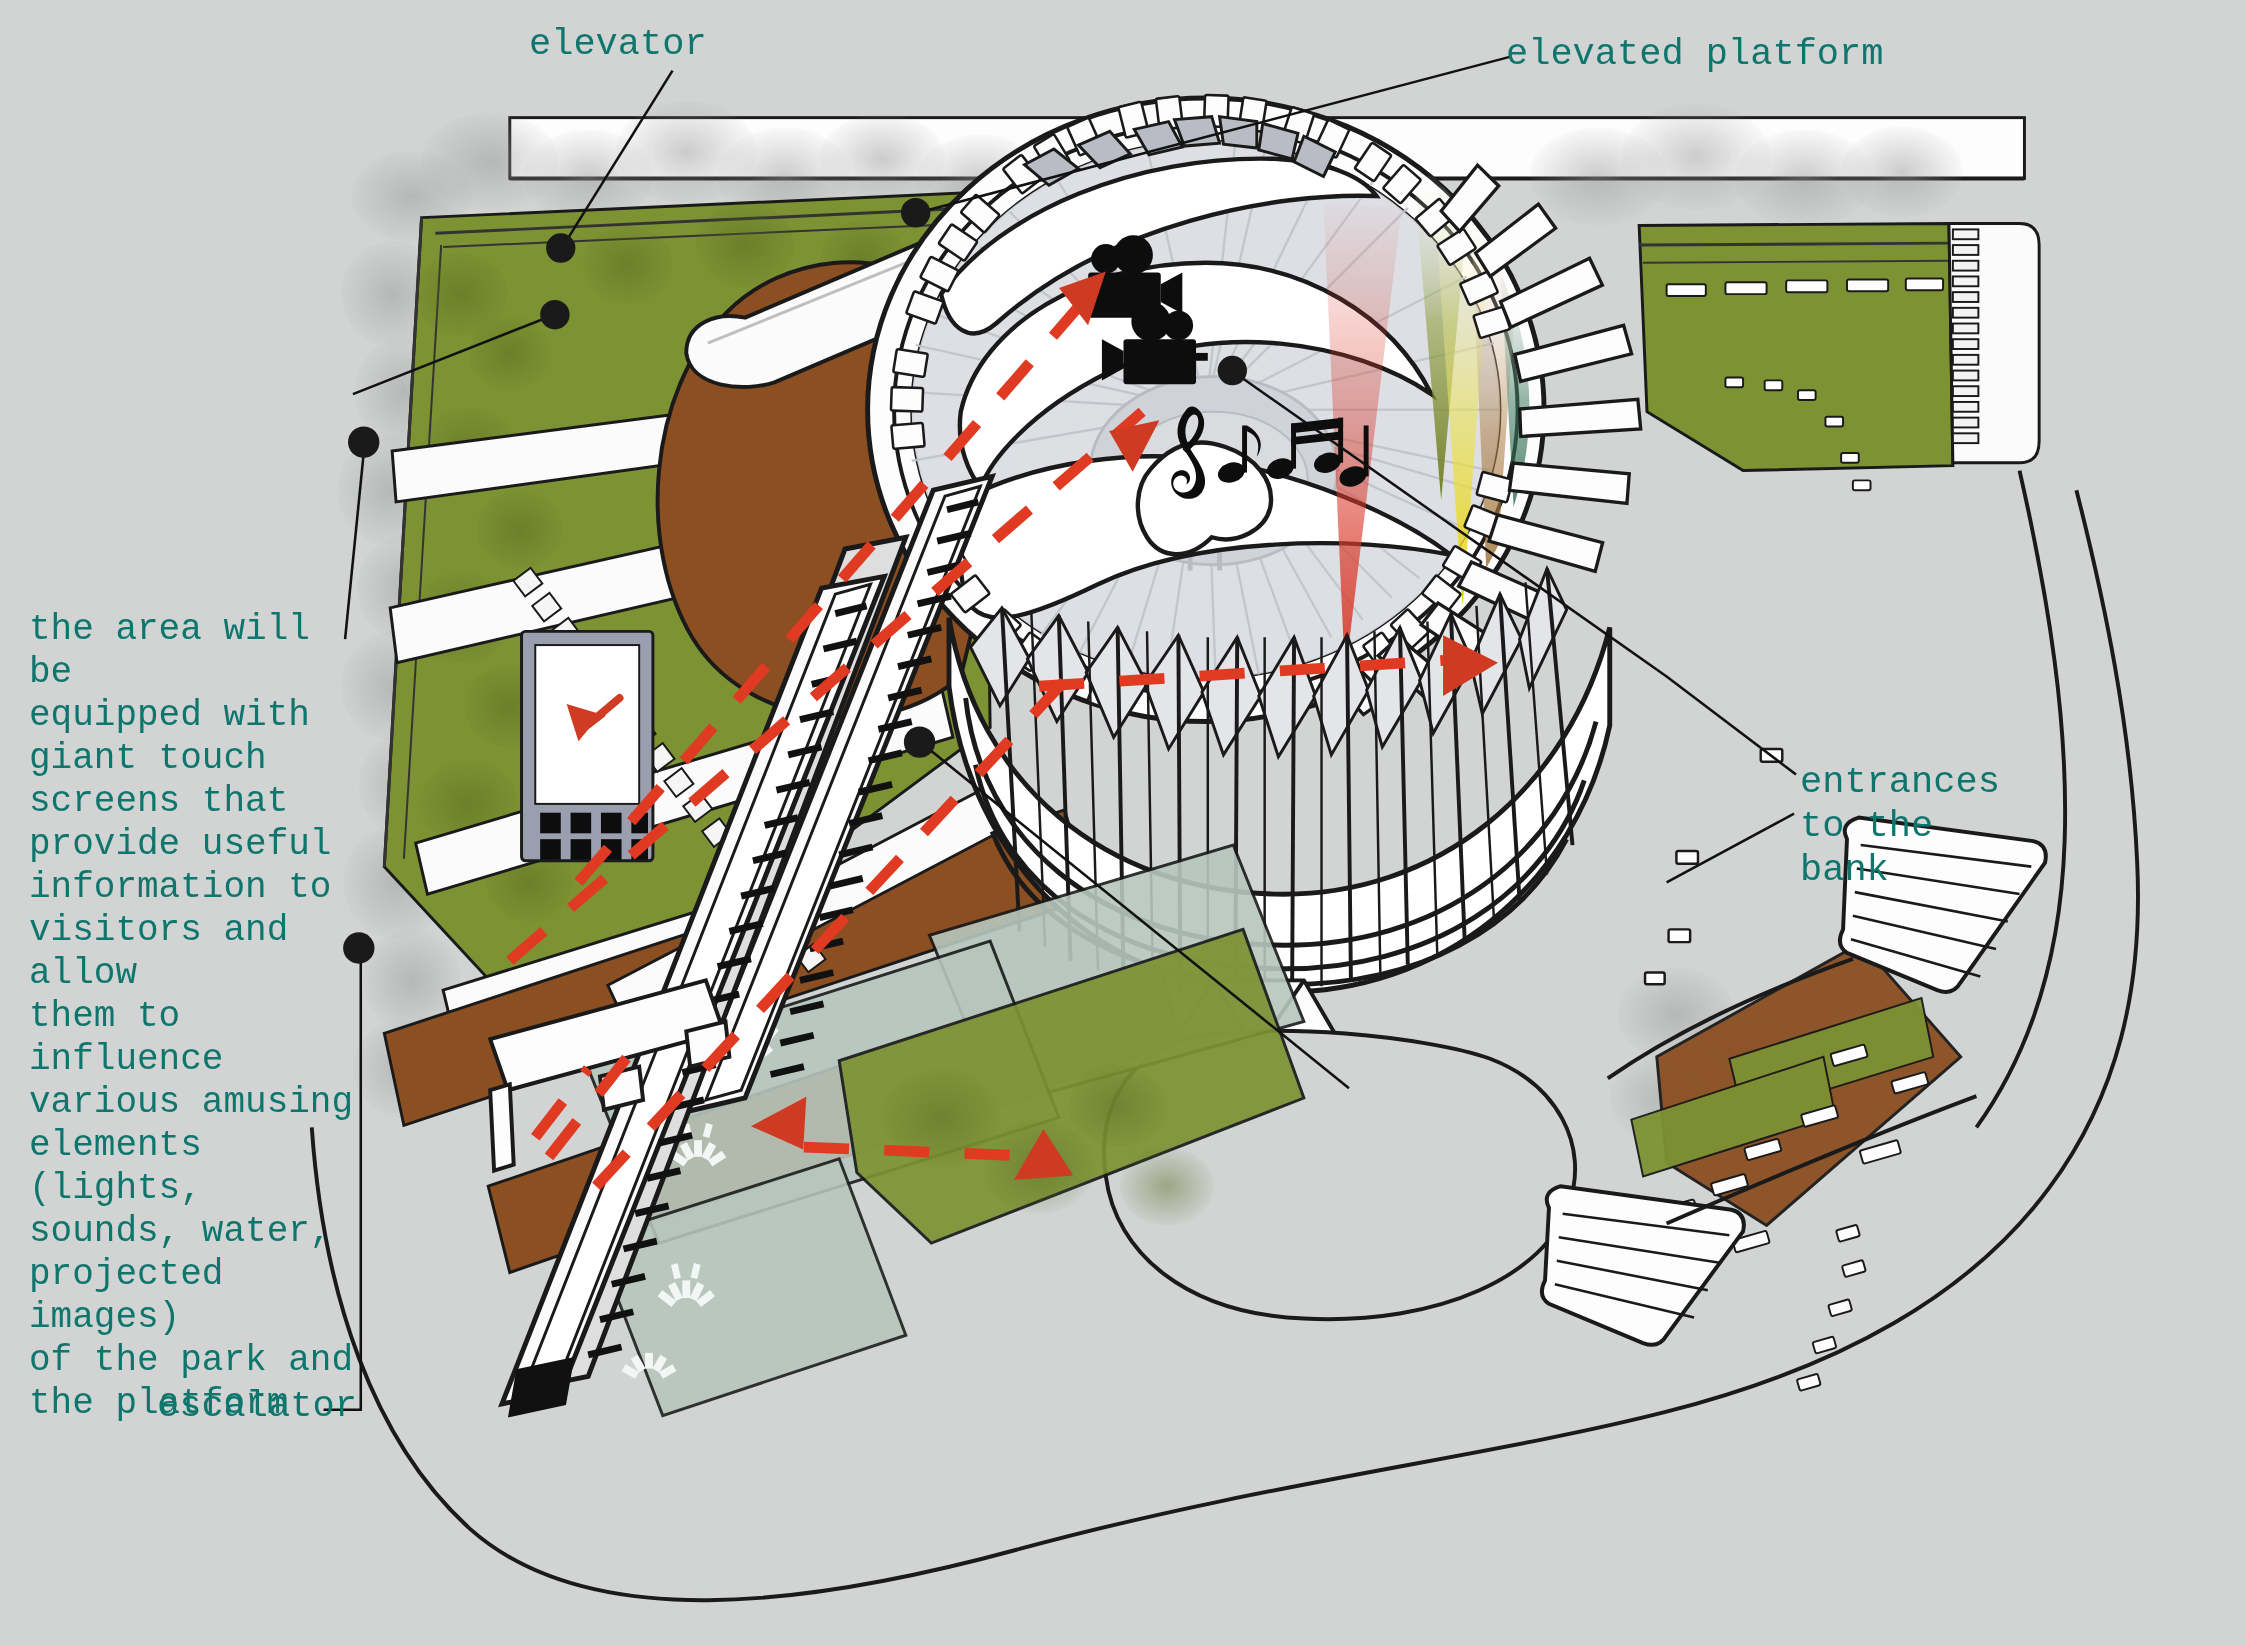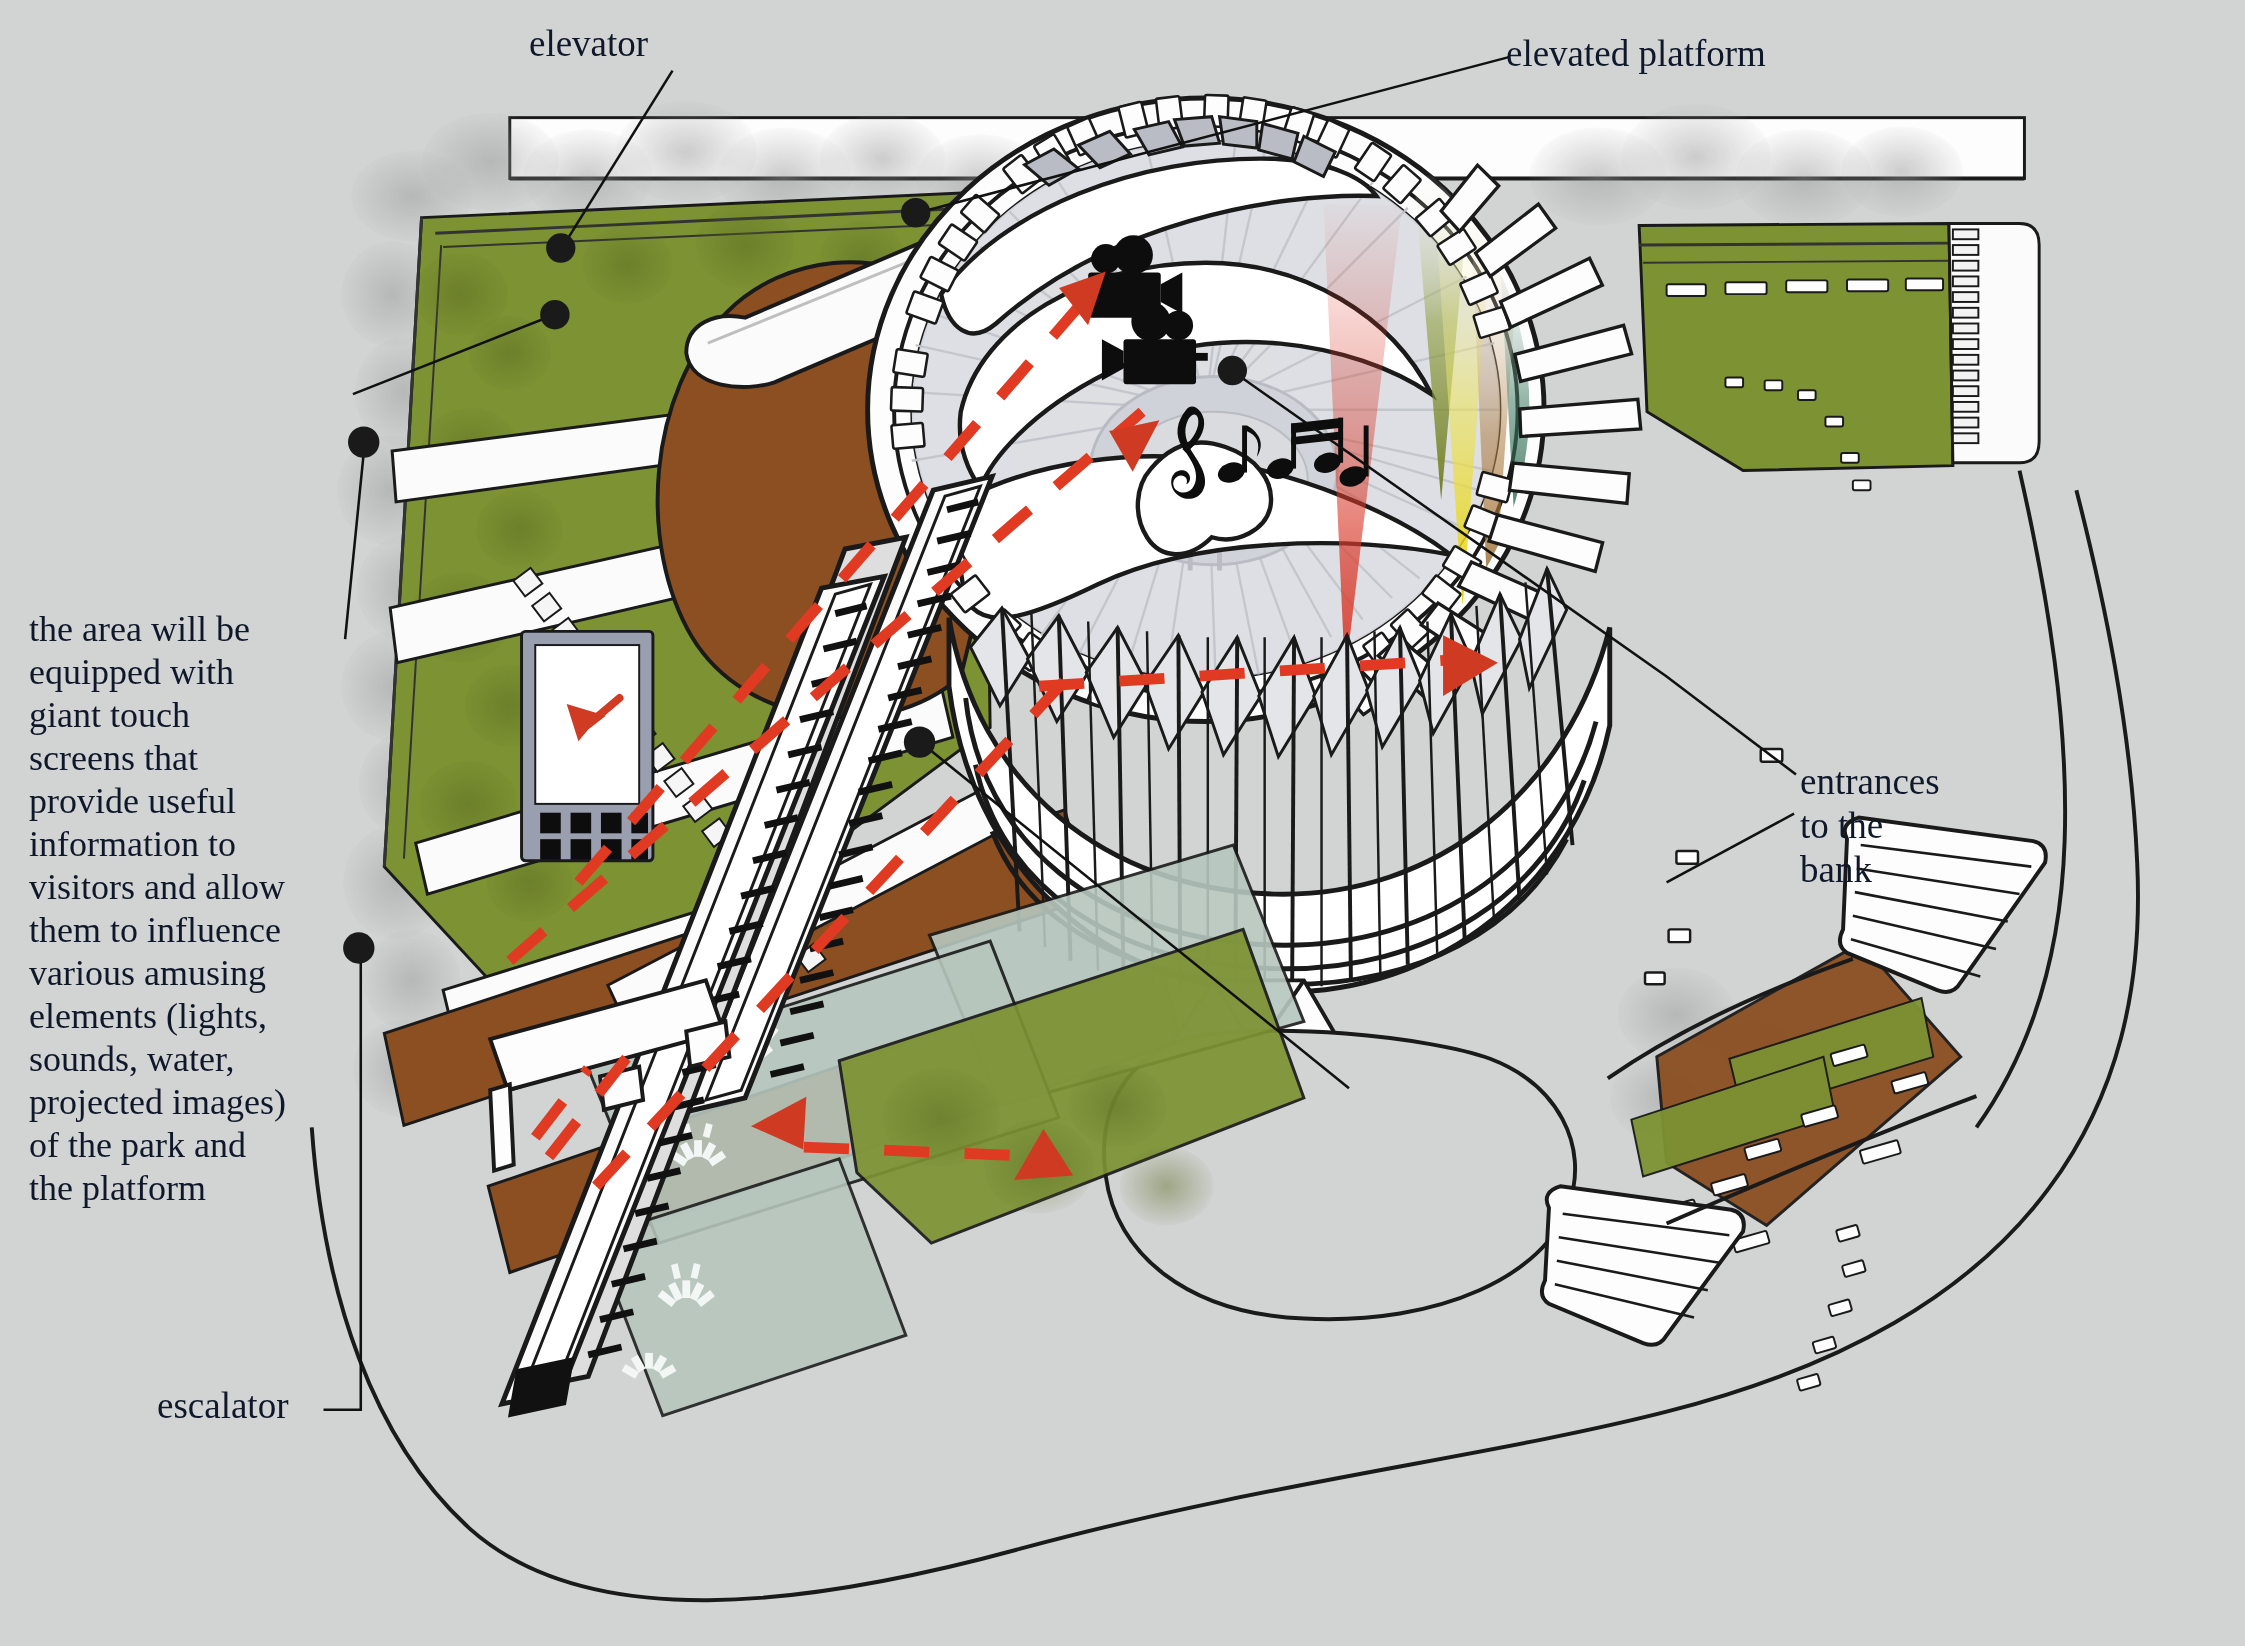--- a/index.html
+++ b/index.html
@@ -1,20 +1,20 @@
 <!DOCTYPE html>
 <html><head>
 <meta charset="utf-8">
 <title>Architectural Site Plan</title>
 <style>
   html,body{margin:0;padding:0;background:#d2d4d4;}
   body{font-family:"Liberation Sans", sans-serif;}
   #stage{position:relative;width:2246px;height:1647px;background:#d2d4d4;overflow:hidden;}
   #stage svg{position:absolute;left:0;top:0;}
-  .anno{position:absolute;color:#0f172a;font-size:37px;line-height:44px;font-family:Liberation Serif, serif;white-space:pre-line;}
+  .anno{position:absolute;color:#0f766e;font-size:37px;line-height:44px;font-family:Liberation Mono, monospace;white-space:pre-line;}
   .anno.sm{font-size:36px;line-height:43px;}
   #lbl-elevator{left:529px;top:21.6px;}
   #lbl-platform{left:1506px;top:32px;}
   #lbl-cafe{left:29px;top:372px;width:323px;}
   #lbl-touch{left:29px;top:608px;width:333px;}
   #lbl-bank{left:1800px;top:730px;width:235px;margin-top:30px;}
   #lbl-escalator{left:157px;top:1384px;text-align:right;}
 </style>
 </head>
 <body>

